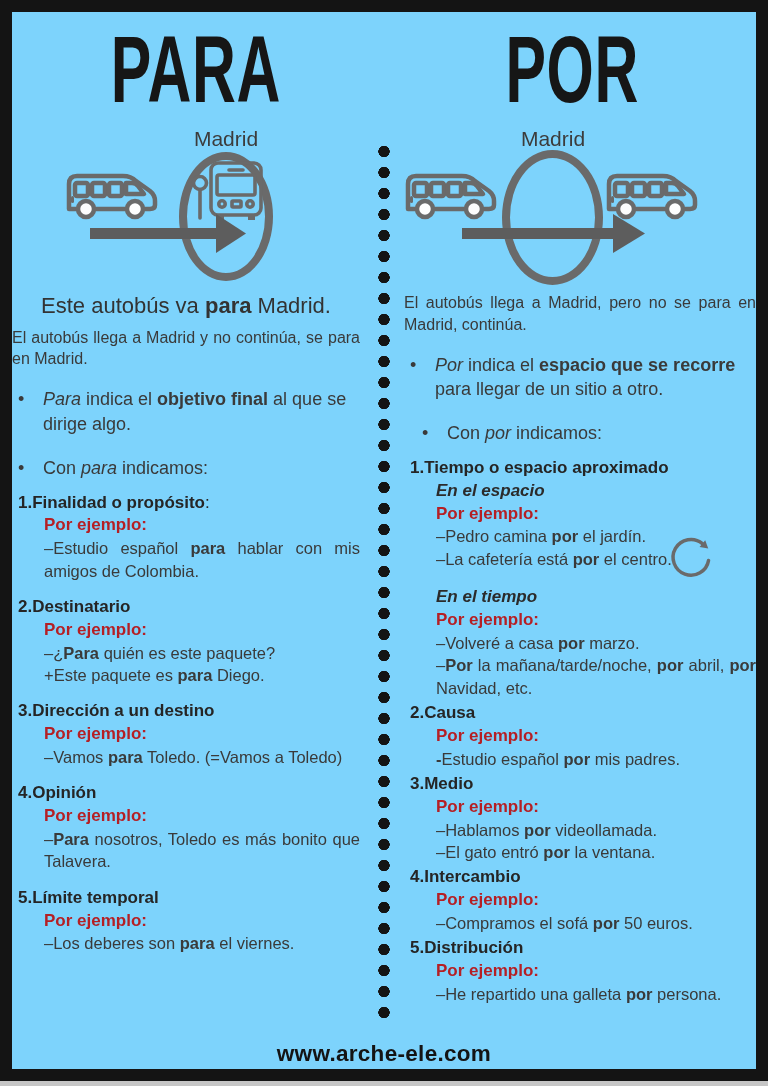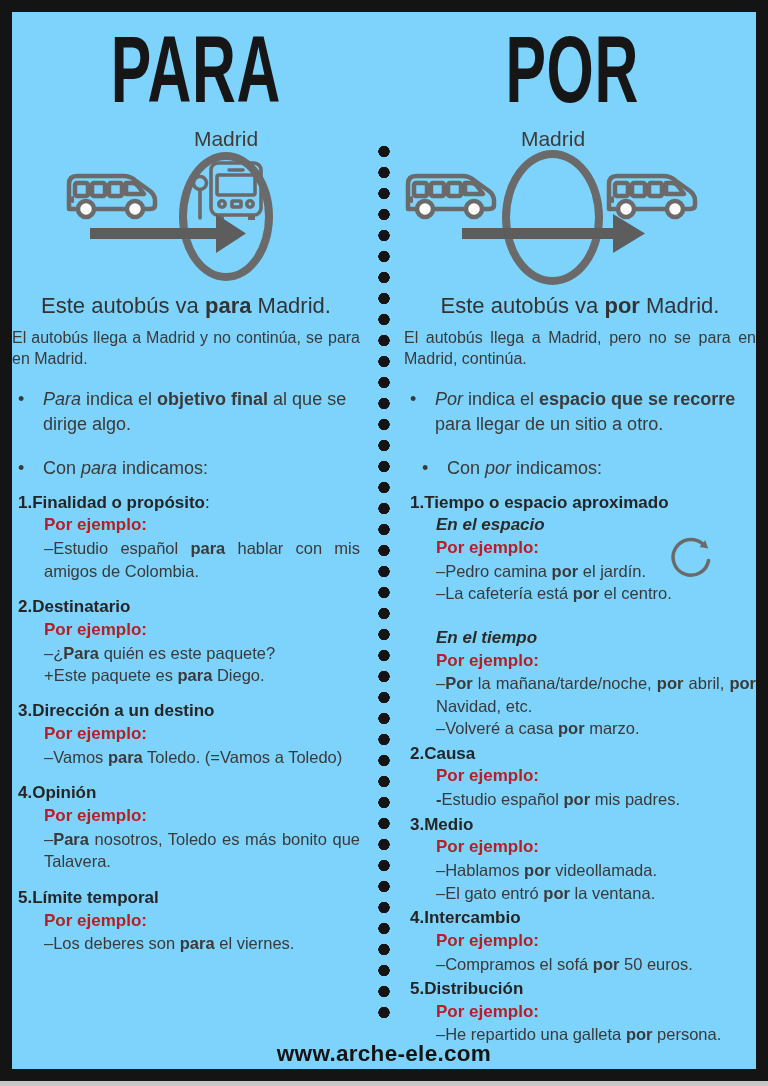--- a/index.html
+++ b/index.html
@@ -39,21 +39,21 @@
   .bullet .dot{flex:none;width:25px;padding-left:6px;}
   .bullet .btxt{flex:1;}
 
   .sections{margin-top:11px;}
   .section{padding-left:6px;}
   .col-left .section{margin-bottom:14px;}
   .col-right .section{margin-bottom:3px;}
   .sec-title{font-size:17px;line-height:1.34;color:#252525;}
   .sec-title .b{font-weight:bold;}
   .group{padding-left:26px;}
-  .group + .group{margin-top:22px;}
+  .group + .group{margin-top:16px;}
   .sub-title{font-size:17px;line-height:1.34;font-weight:bold;color:#2b2b2b;font-style:italic;}
   .ex-label{font-size:17px;line-height:1.34;font-weight:bold;color:var(--red,#b51f24);}
   .ex-line{font-size:16.5px;line-height:1.36;color:#3a3a3a;}
   .ex-line.just{text-align:justify;}
 
   .b{font-weight:bold;} .i{font-style:italic;}
 
   .loop-icon{position:absolute;left:666px;top:528px;width:52px;height:52px;color:#6a6a6a;z-index:2;}
 
   .footer{position:absolute;left:0;top:1041px;width:768px;text-align:center;font-size:22.5px;
@@ -192,21 +192,20 @@
           <div class="sec-title"><span class="b">5.Límite temporal</span></div>
           <div class="group">
             <div class="ex-label">Por ejemplo:</div>
             <div class="ex-line"><span>–Los deberes son </span><span class="b">para</span><span> el viernes.</span></div>
           </div>
         </div>
       </div>
   </div>
 
   <div class="col col-right">
-    <div class="headline"><span>Este autobús va </span><span class="b">por</span><span> Madrid.</span></div>
     <div class="sub">El autobús llega a Madrid, pero no se para en Madrid, continúa.</div>
     <div>
         <div class="bullet">
           <span class="dot">•</span>
           <span class="btxt"><span class="i">Por</span><span> indica el </span><span class="b">espacio que se recorre</span><span> para llegar de un sitio a otro.</span></span>
         </div>
         <div class="bullet">
           <span class="dot">•</span>
           <span class="btxt"><span>Con </span><span class="i">por</span><span> indicamos:</span></span>
         </div>
@@ -216,22 +215,22 @@
           <div class="sec-title"><span class="b">1.Tiempo o espacio aproximado</span></div>
           <div class="group">
             <div class="sub-title">En el espacio</div>
             <div class="ex-label">Por ejemplo:</div>
             <div class="ex-line"><span>–Pedro camina </span><span class="b">por</span><span> el jardín.</span></div>
             <div class="ex-line"><span>–La cafetería está </span><span class="b">por</span><span> el centro.</span></div>
           </div>
           <div class="group">
             <div class="sub-title">En el tiempo</div>
             <div class="ex-label">Por ejemplo:</div>
+            <div class="ex-line"><span>–Volveré a casa </span><span class="b">por</span><span> marzo.</span></div>
             <div class="ex-line just"><span>–</span><span class="b">Por</span><span> la mañana/tarde/noche, </span><span class="b">por</span><span> abril, </span><span class="b">por</span><span> Navidad, etc.</span></div>
-            <div class="ex-line"><span>–Volveré a casa </span><span class="b">por</span><span> marzo.</span></div>
           </div>
         </div>
         <div class="section">
           <div class="sec-title"><span class="b">2.Causa</span></div>
           <div class="group">
             <div class="ex-label">Por ejemplo:</div>
             <div class="ex-line"><span class="b">-</span><span>Estudio español </span><span class="b">por</span><span> mis padres.</span></div>
           </div>
         </div>
         <div class="section">

